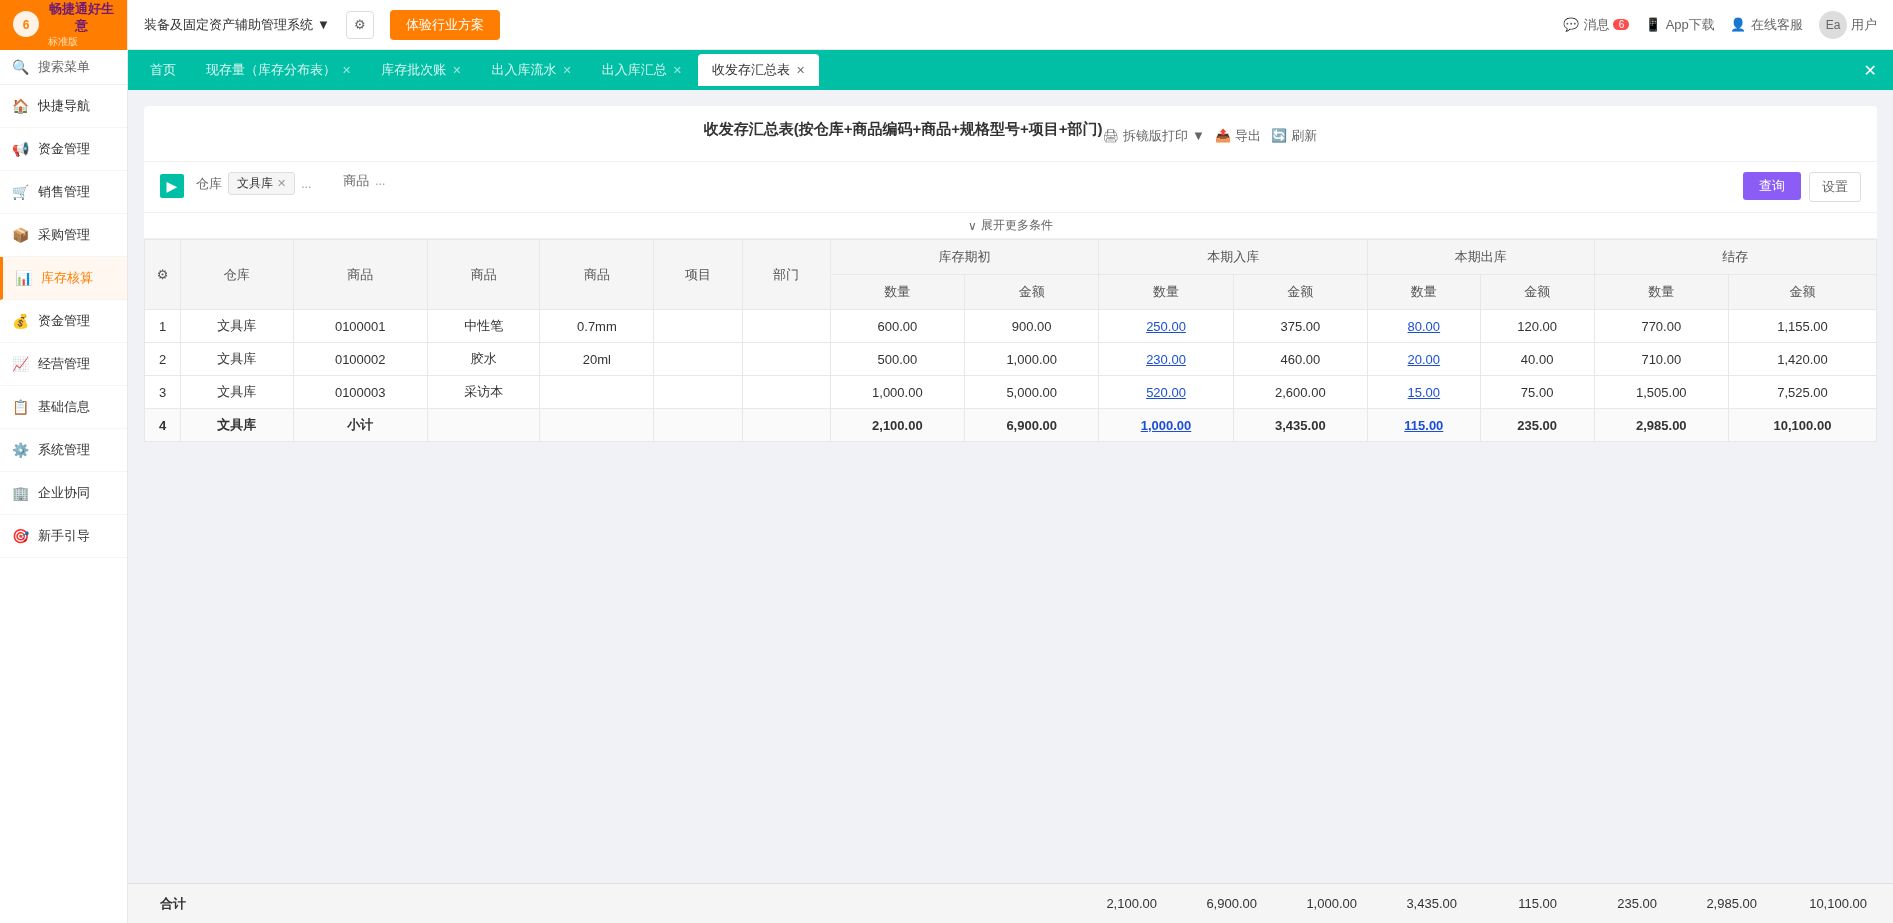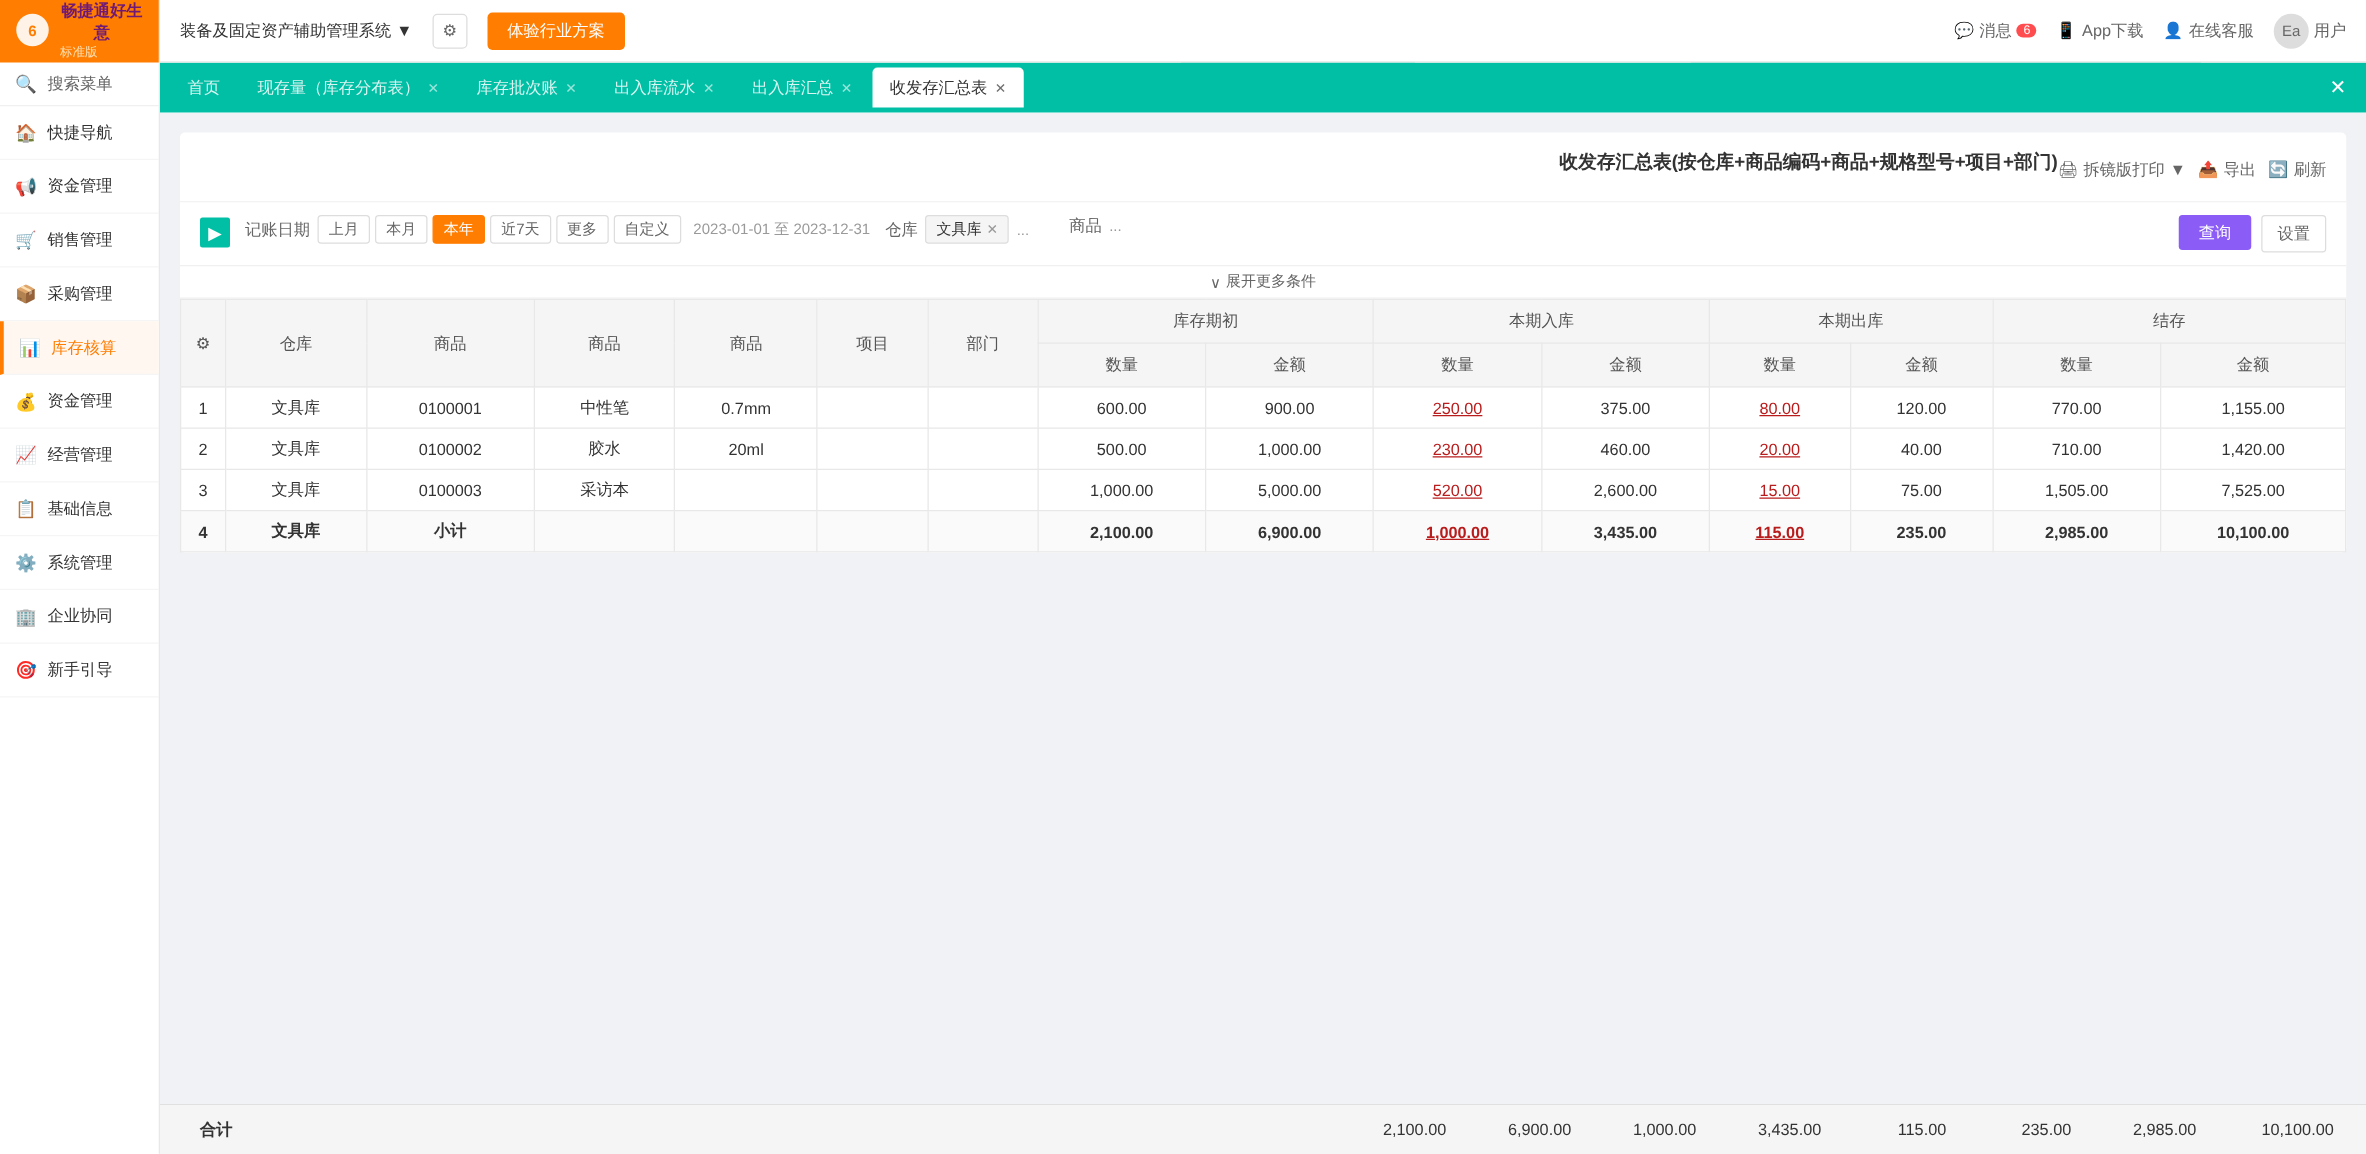--- a/index.html
+++ b/index.html
@@ -97,21 +97,21 @@
     .table-wrap { overflow-x: auto; }
     table { width: 100%; border-collapse: collapse; font-size: 13px; }
     thead tr th {
       background: #f5f5f5; border: 1px solid #e8e8e8; padding: 8px 10px;
       text-align: center; color: #555; font-weight: normal; white-space: nowrap;
     }
     tbody tr td {
       border: 1px solid #e8e8e8; padding: 7px 10px; text-align: center; color: #333; white-space: nowrap;
     }
     tbody tr.subtotal td { background: #fafafa; font-weight: bold; }
-    .td-link { color: #b91c1c; text-decoration: underline; cursor: pointer; }
+    .td-link { color: #1d4ed8; text-decoration: underline; cursor: pointer; }
 
     
     .th-settings { width: 36px; }
 
     
     .total-bar {
       position: fixed; bottom: 0; left: 128px; right: 0; height: 40px;
       background: #f5f5f5; border-top: 1px solid #e0e0e0;
       display: flex; align-items: center; padding: 0 16px; gap: 0;
     }
@@ -242,21 +242,21 @@
     <span>收发存汇总表</span>
     <span class="tab-close">✕</span>
   </div>
   <div class="tab-bar-close">✕</div>
 </div>
 
 <div class="main">
   <div class="content-card">
 
     <div class="content-header">
-      <div style="display:flex; justify-content:flex-end; align-items:center;">
+      <div style="display:flex; justify-content:center; align-items:center;">
         <div class="content-title">收发存汇总表(按仓库+商品编码+商品+规格型号+项目+部门)</div>
         <div style="display:flex; gap:10px; align-items:center;">
           <div style="display:flex; align-items:center; gap:4px; cursor:pointer; color:#666; font-size:13px;">
             <span>🖨</span>
             <span>拆镜版打印</span>
             <span>▼</span>
           </div>
           <div style="display:flex; align-items:center; gap:4px; cursor:pointer; color:#666; font-size:13px;">
             <span>📤</span>
             <span>导出</span>
@@ -265,32 +265,20 @@
             <span>🔄</span>
             <span>刷新</span>
           </div>
         </div>
       </div>
     </div>
 
     <div class="filter-bar">
       <button class="filter-toggle-btn">▶</button>
 
-      <div class="filter-group">
-        <span class="filter-label">记账日期</span>
-        <div class="filter-date-btns">
-          <button class="filter-date-btn">上月</button>
-          <button class="filter-date-btn">本月</button>
-          <button class="filter-date-btn active">本年</button>
-          <button class="filter-date-btn">近7天</button>
-          <button class="filter-date-btn">更多</button>
-          <button class="filter-date-btn">自定义</button>
-        </div>
-        <span class="filter-date-range">2023-01-01 至 2023-12-31</span>
-      </div>
 
       <div class="filter-warehouse">
         <span class="filter-label">仓库</span>
         <div class="filter-tag">
           <span>文具库</span>
           <span class="filter-tag-close">✕</span>
         </div>
         <span class="filter-more">...</span>
       </div>
 

